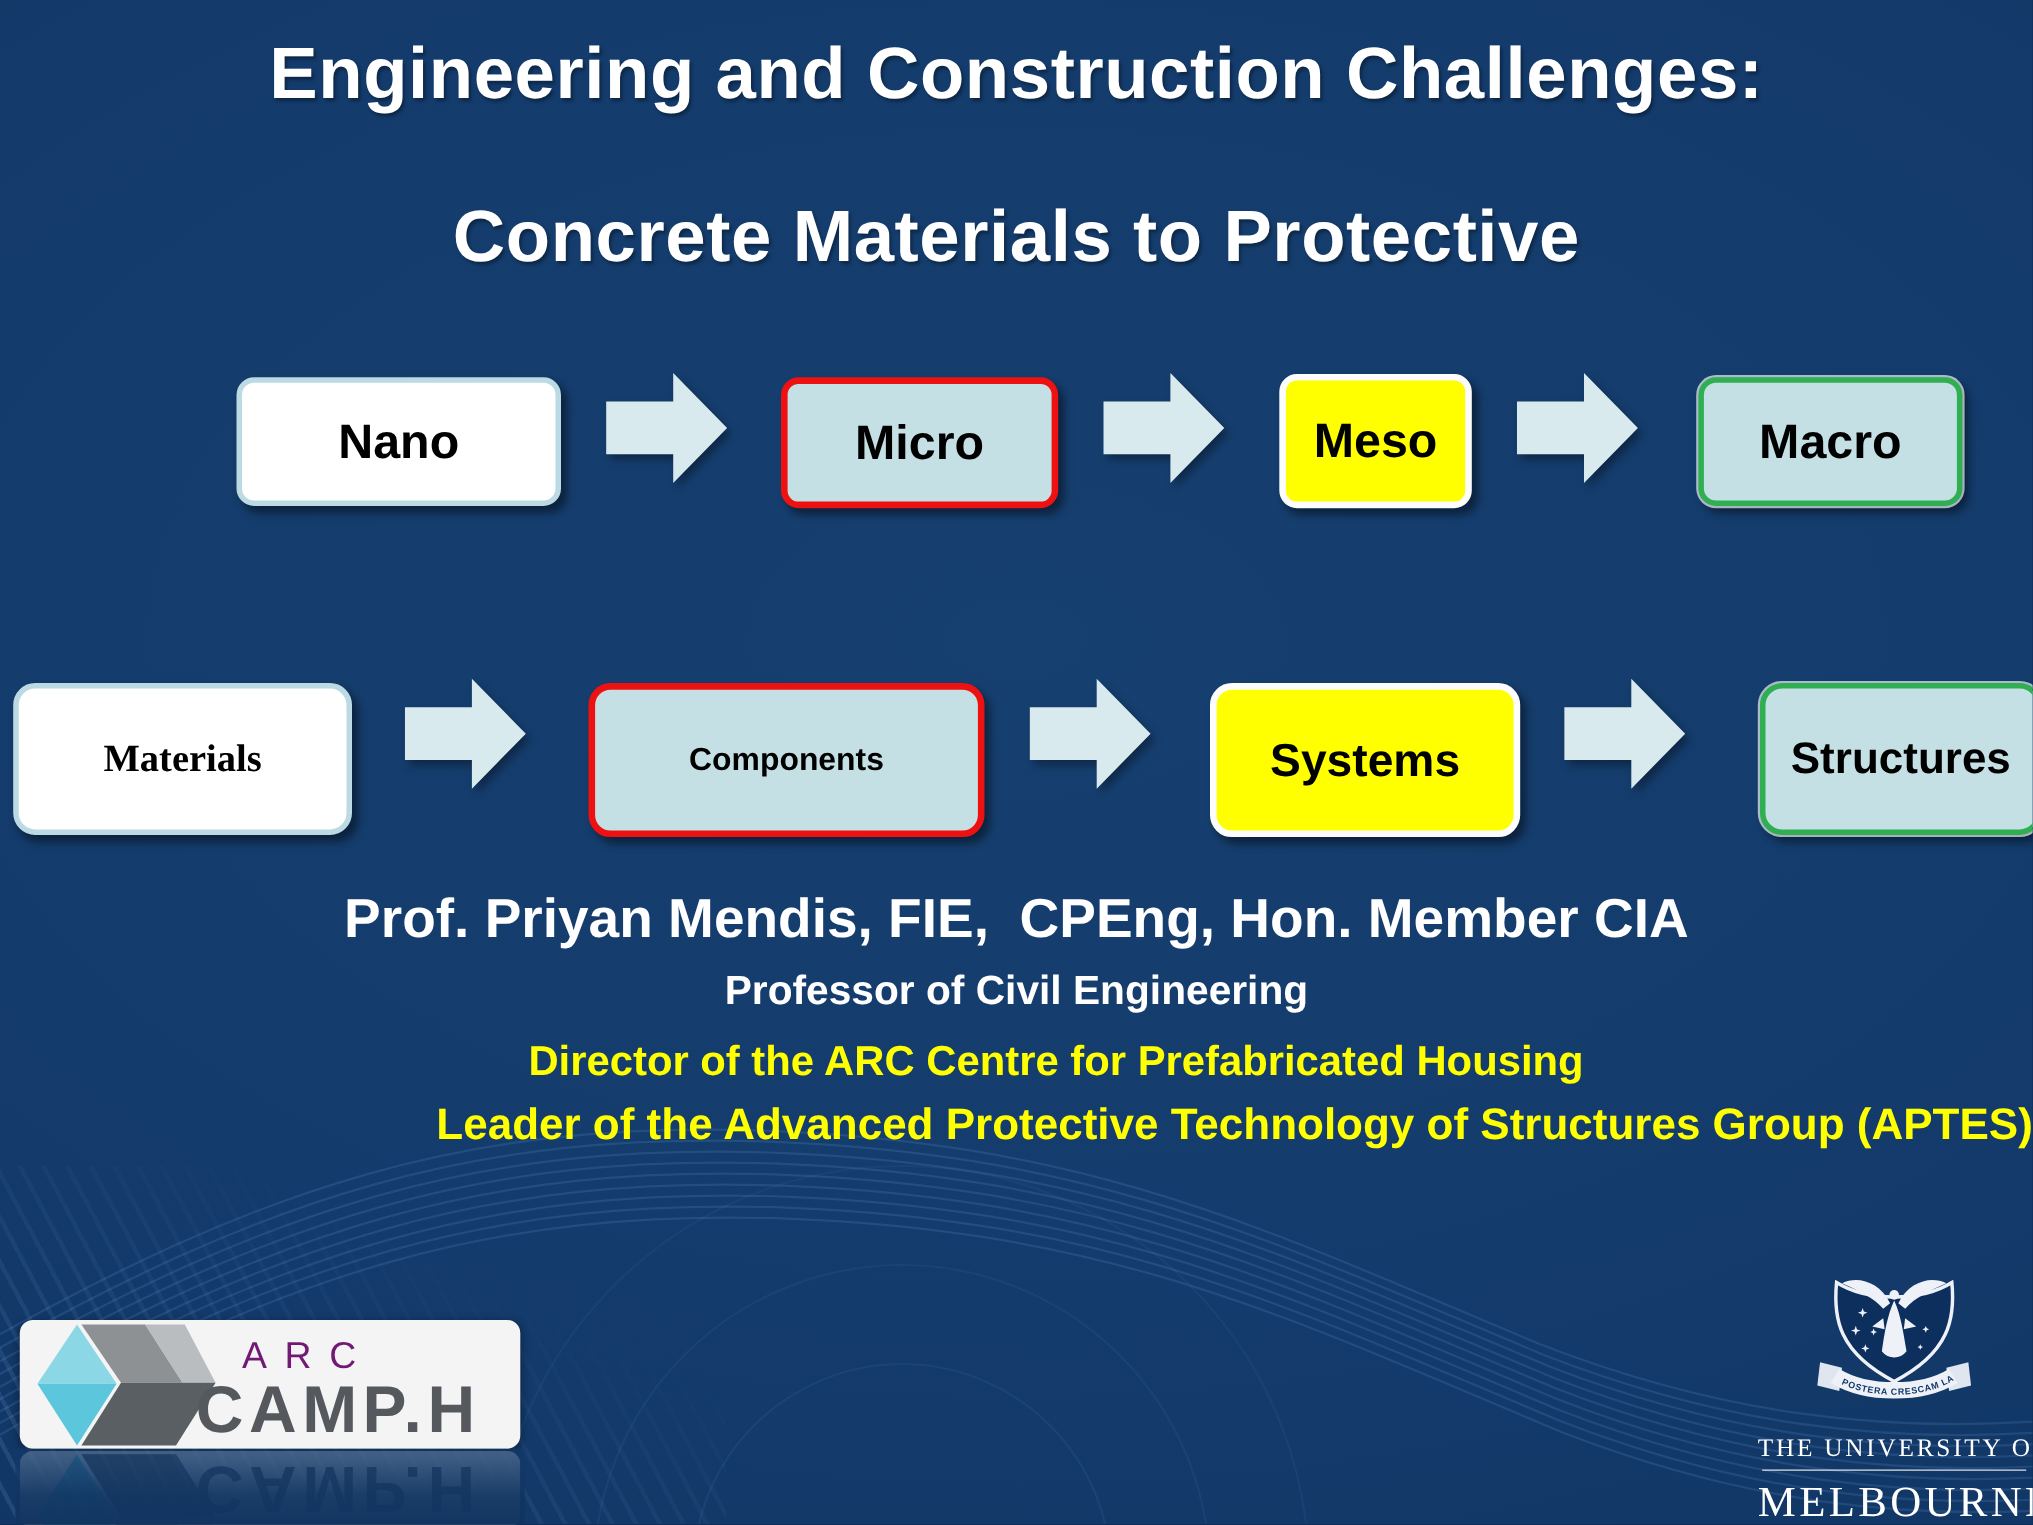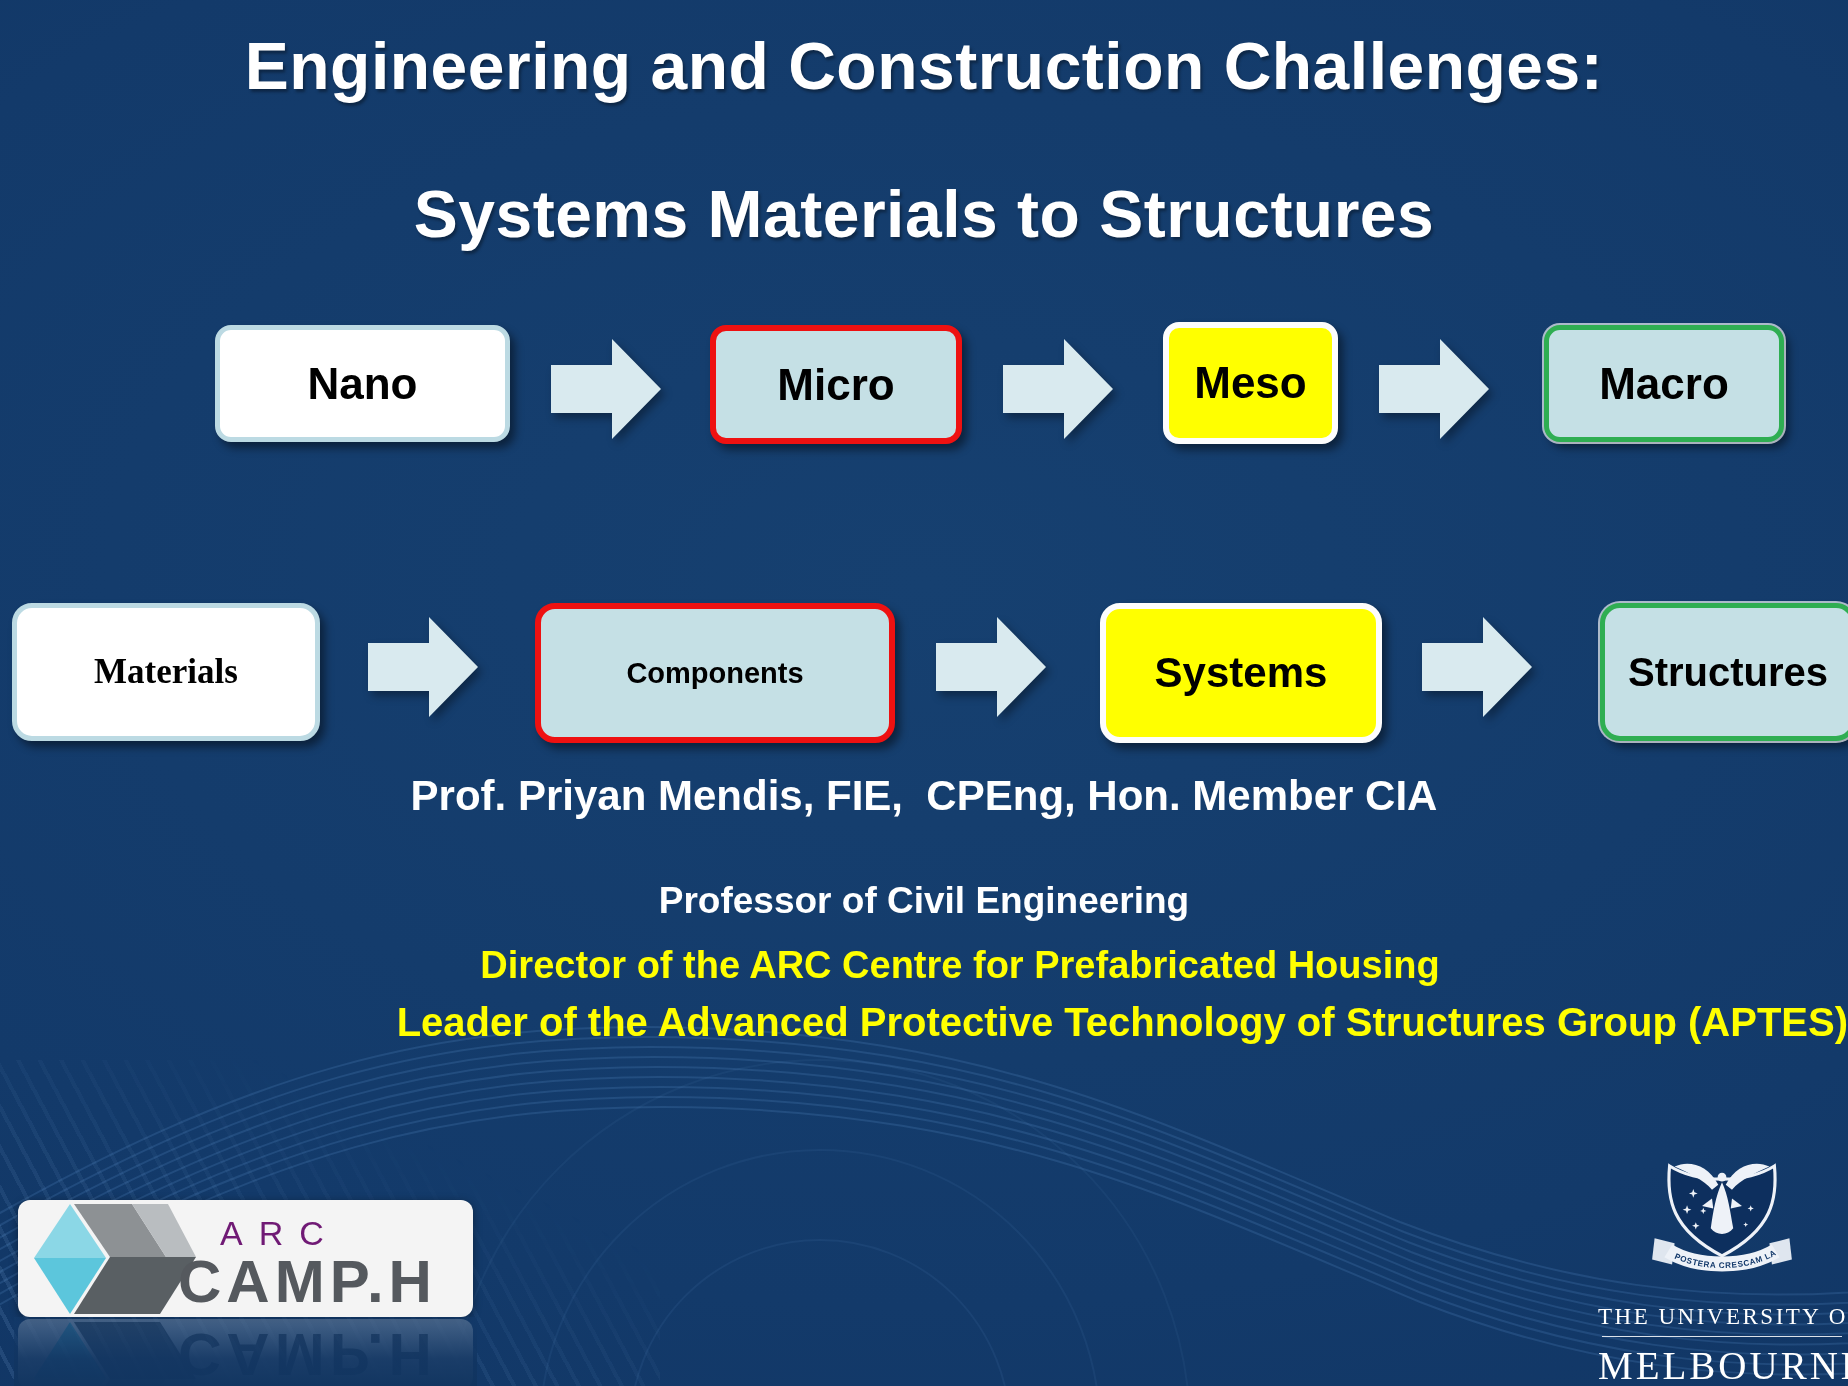--- a/index.html
+++ b/index.html
@@ -15,30 +15,30 @@
   .streaks{
     position:absolute;left:0;top:1060px;width:660px;height:326px;pointer-events:none;
     background:repeating-linear-gradient(62deg, rgba(130,175,225,0) 0 15px, rgba(130,175,225,.17) 15px 19px);
     -webkit-mask-image:linear-gradient(to top right, rgba(0,0,0,.9) 15%, transparent 70%);
     mask-image:linear-gradient(to top right, rgba(0,0,0,.9) 15%, transparent 70%);
   }
   
   .t-line{position:absolute;left:0;width:100%;text-align:center;color:#ffffff;font-weight:bold;white-space:pre;}
   #title1{top:28px;font-size:66px;letter-spacing:.5px;text-shadow:2px 3px 3px rgba(0,0,0,.35);}
   #title2{top:176px;font-size:66px;letter-spacing:.5px;text-shadow:2px 3px 3px rgba(0,0,0,.35);}
-  #auth1{top:772px;font-size:42px;}
+  #auth1{top:806px;font-size:50px;}
   #auth2{top:880px;font-size:37px;}
   #auth3{top:944px;font-size:38px;color:#ffff00;padding-left:36px;}
   #auth4{top:1000px;font-size:40px;color:#ffff00;text-align:right;}
   
   .fbox{
     position:absolute;display:flex;align-items:center;justify-content:center;
     color:#000;font-weight:bold;border-radius:16px;
     box-shadow:5px 6px 8px rgba(0,0,0,.45);
-    font-size:44px;white-space:nowrap;
+    font-size:44px;white-space:nowrap;margin-top:18px;
   }
   .v-white {background:#ffffff;border:5px solid #bcdae3;}
   .v-red   {background:#c5e0e5;border:6px solid #ee1111;}
   .v-yellow{background:#ffff00;border:6px solid #fdfdfd;}
   .v-green {background:#c5e0e5;border:5px solid #2fae52;box-shadow:0 0 0 2px rgba(255,255,255,.65),5px 6px 8px rgba(0,0,0,.45);}
   #b-nano      {left:215px;top:325px;width:285px;height:107px;}
   #b-micro     {left:710px;top:325px;width:240px;height:107px;}
   #b-meso      {left:1163px;top:322px;width:163px;height:110px;}
   #b-macro     {left:1544px;top:325px;width:230px;height:107px;}
   #b-materials {left:12px;  top:603px;width:298px;height:128px;font-size:35px;border-radius:20px;font-family:Liberation Serif, serif;}
@@ -103,21 +103,21 @@
     <use href="#wv" transform="translate(18,60)"></use>
     <use href="#wv" transform="translate(19,70)"></use>
     <use href="#wv" transform="translate(20,80)"></use>
     <circle cx="820" cy="470" r="190" fill="none" stroke="rgba(96,152,210,0.10)" stroke-width="2"></circle>
     <circle cx="820" cy="470" r="280" fill="none" stroke="rgba(96,152,210,0.09)" stroke-width="2"></circle>
     <circle cx="820" cy="470" r="370" fill="none" stroke="rgba(96,152,210,0.08)" stroke-width="2"></circle>
   </svg>
   <div class="streaks"></div>
 
   <div class="t-line" id="title1">Engineering and Construction Challenges:</div>
-  <div class="t-line" id="title2">Systems Materials to Structures</div>
+  <div class="t-line" id="title2">Concrete Materials to Protective</div>
 
   <div class="fbox v-white" id="b-nano">Nano</div>
   <svg class="arrow" id="a1" viewBox="0 0 112 104">
       <polygon points="0,28 61,28 61,2 110,52 61,102 61,76 0,76" fill="#d9eaef"></polygon>
     </svg>
   <div class="fbox v-red" id="b-micro">Micro</div>
   <svg class="arrow" id="a2" viewBox="0 0 112 104">
       <polygon points="0,28 61,28 61,2 110,52 61,102 61,76 0,76" fill="#d9eaef"></polygon>
     </svg>
   <div class="fbox v-yellow" id="b-meso">Meso</div>

